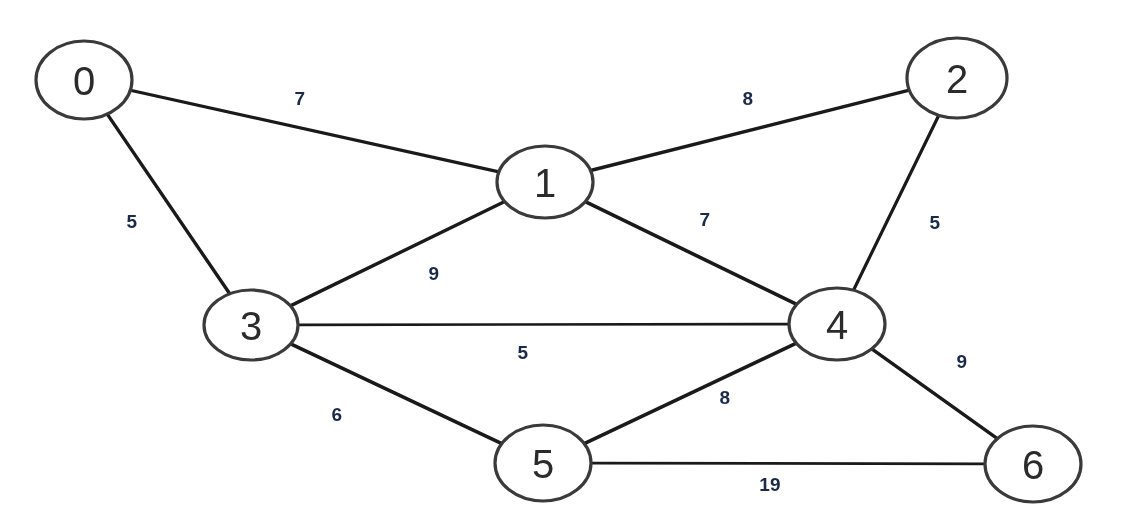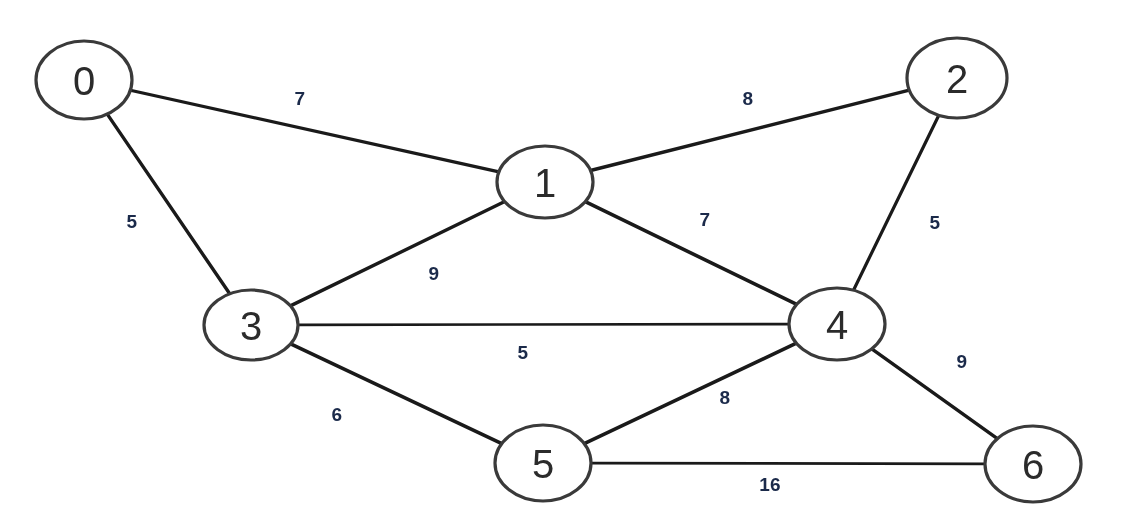--- a/index.html
+++ b/index.html
@@ -107,15 +107,15 @@
       <div class="edge-weight" style="left: 300px; top: 98px; color: rgb(27, 42, 74);">7</div>
       <div class="edge-weight" style="left: 132px; top: 221px; color: rgb(27, 42, 74);">5</div>
       <div class="edge-weight" style="left: 748px; top: 98px; color: rgb(27, 42, 74);">8</div>
       <div class="edge-weight" style="left: 434px; top: 273px; color: rgb(27, 42, 74);">9</div>
       <div class="edge-weight" style="left: 705px; top: 219px; color: rgb(27, 42, 74);">7</div>
       <div class="edge-weight" style="left: 935px; top: 222px; color: rgb(27, 42, 74);">5</div>
       <div class="edge-weight" style="left: 523px; top: 352px; color: rgb(27, 42, 74);">5</div>
       <div class="edge-weight" style="left: 337px; top: 414px; color: rgb(27, 42, 74);">6</div>
       <div class="edge-weight" style="left: 725px; top: 397px; color: rgb(27, 42, 74);">8</div>
       <div class="edge-weight" style="left: 962px; top: 361px; color: rgb(27, 42, 74);">9</div>
-      <div class="edge-weight" style="left: 770px; top: 484px; color: rgb(27, 42, 74);">16</div>
+      <div class="edge-weight" style="left: 770px; top: 484px; color: rgb(27, 42, 74);">19</div>
     </div>
 </div>
 
 </body></html>

